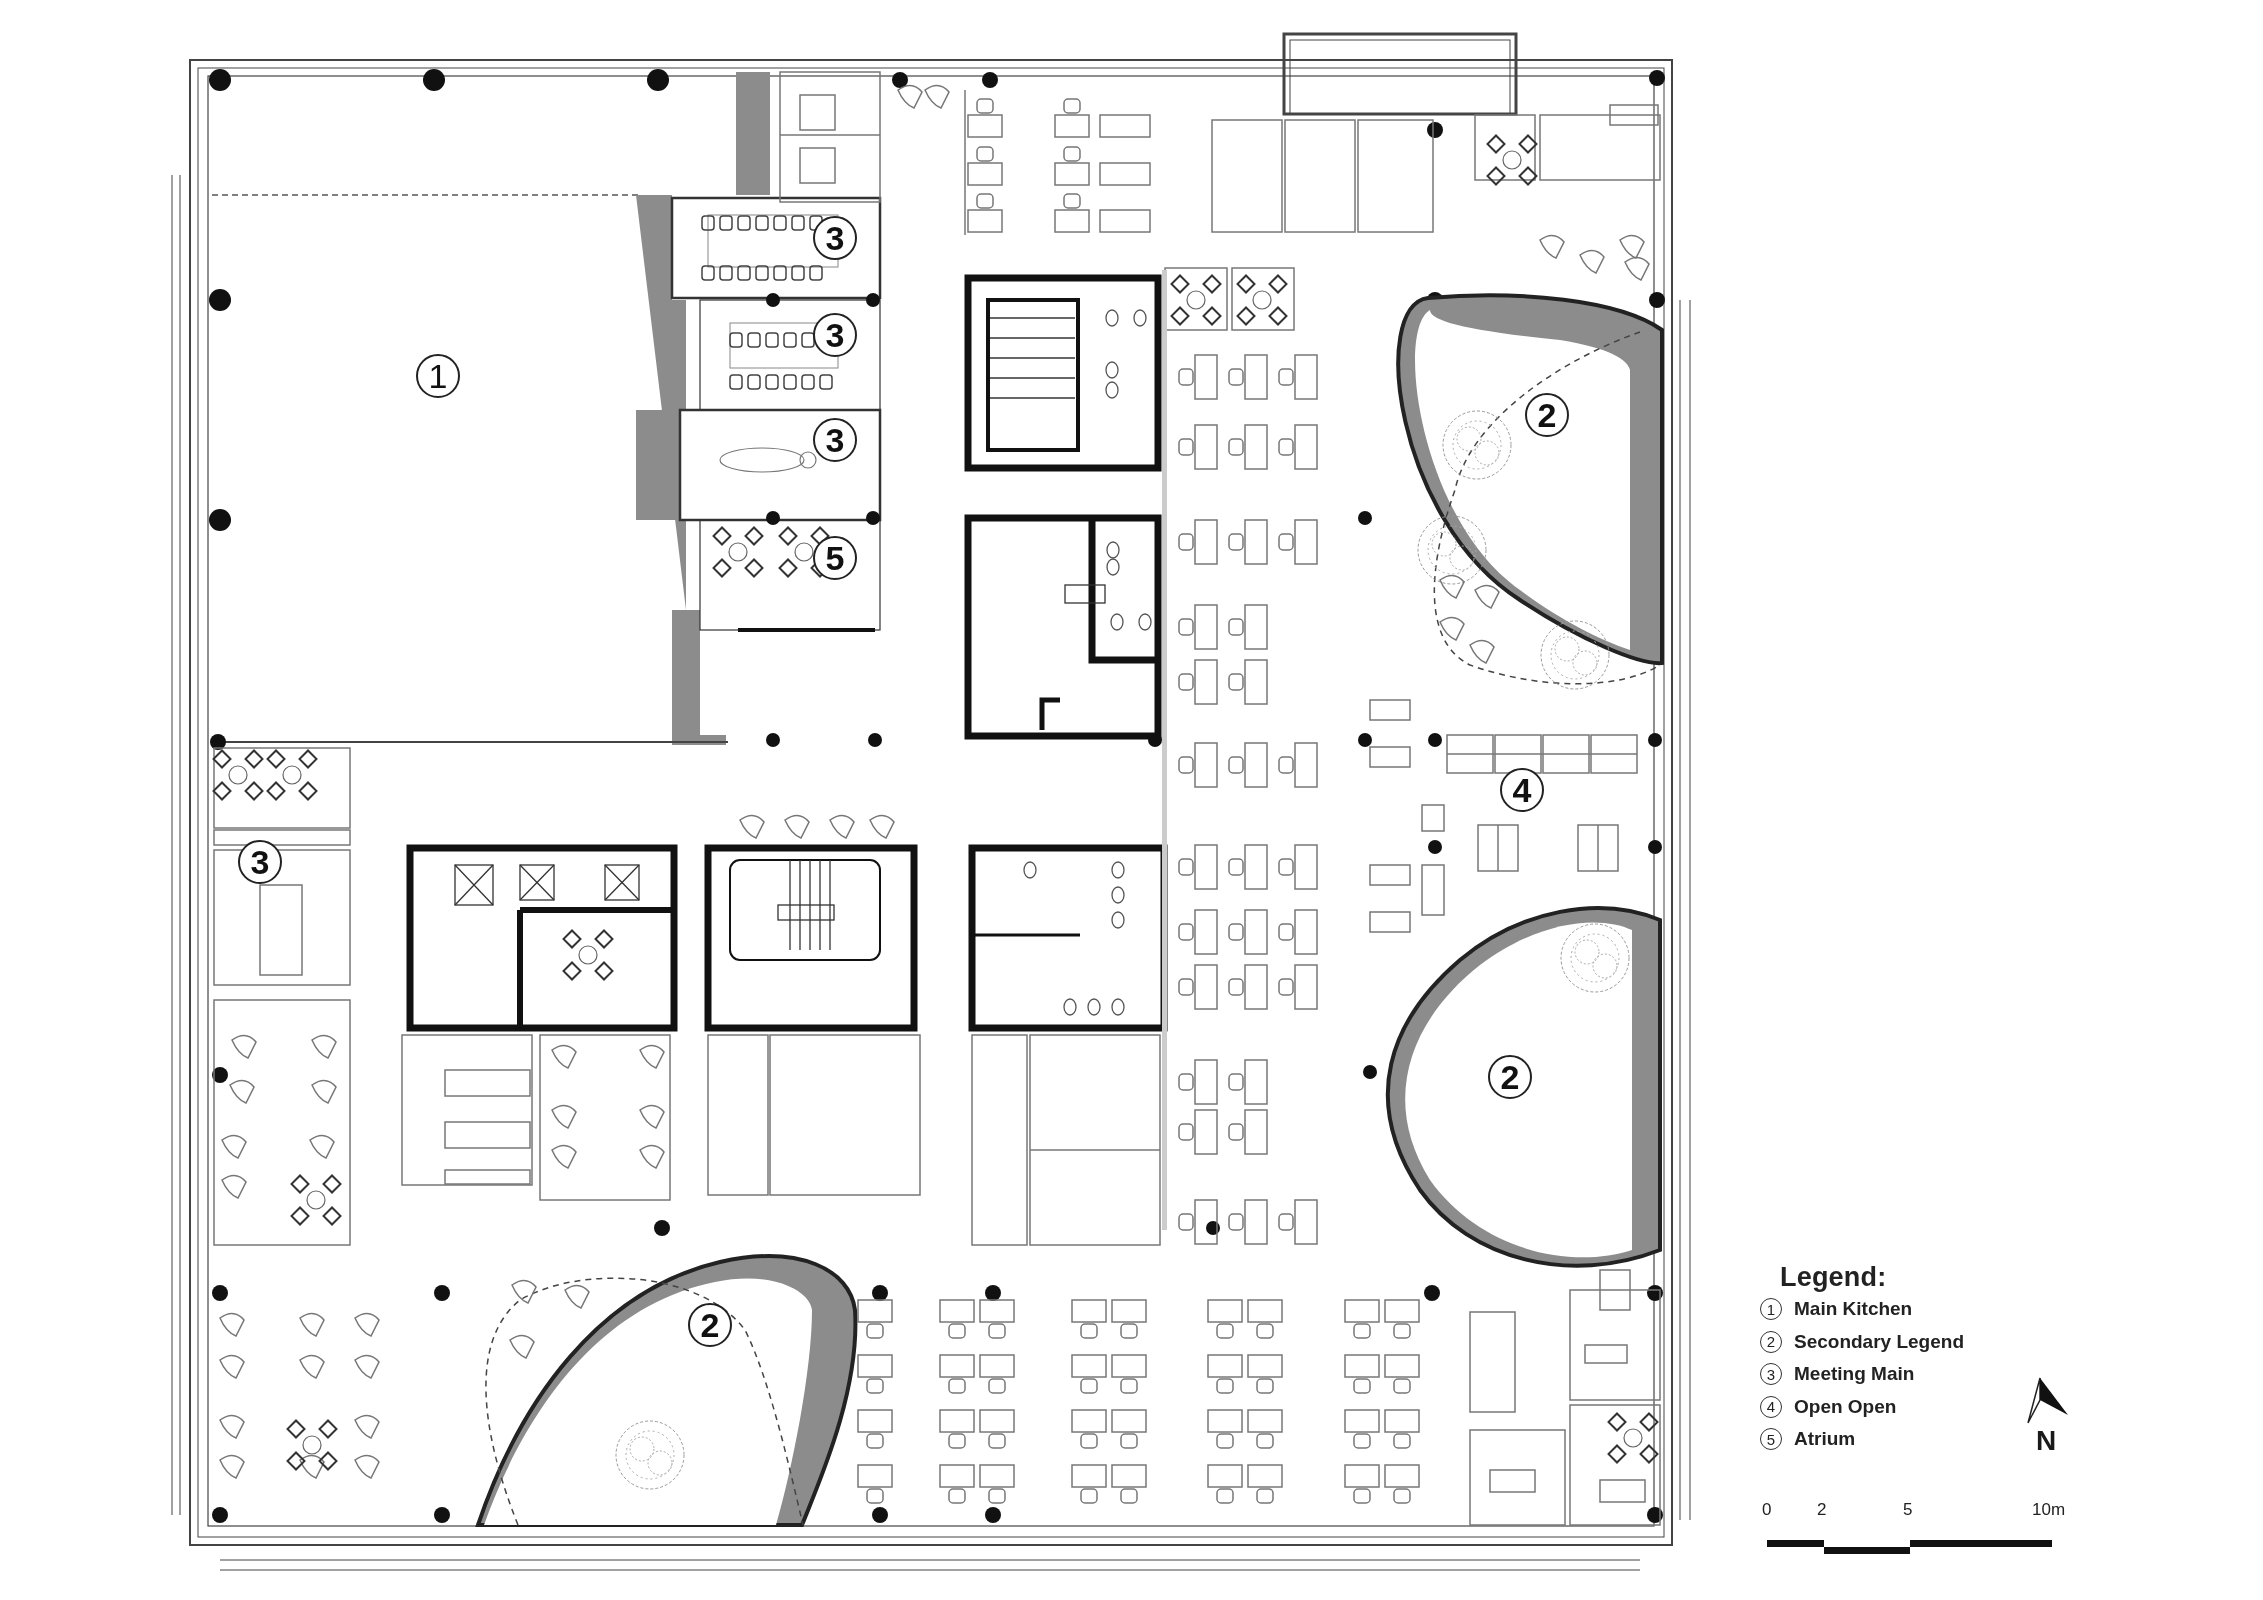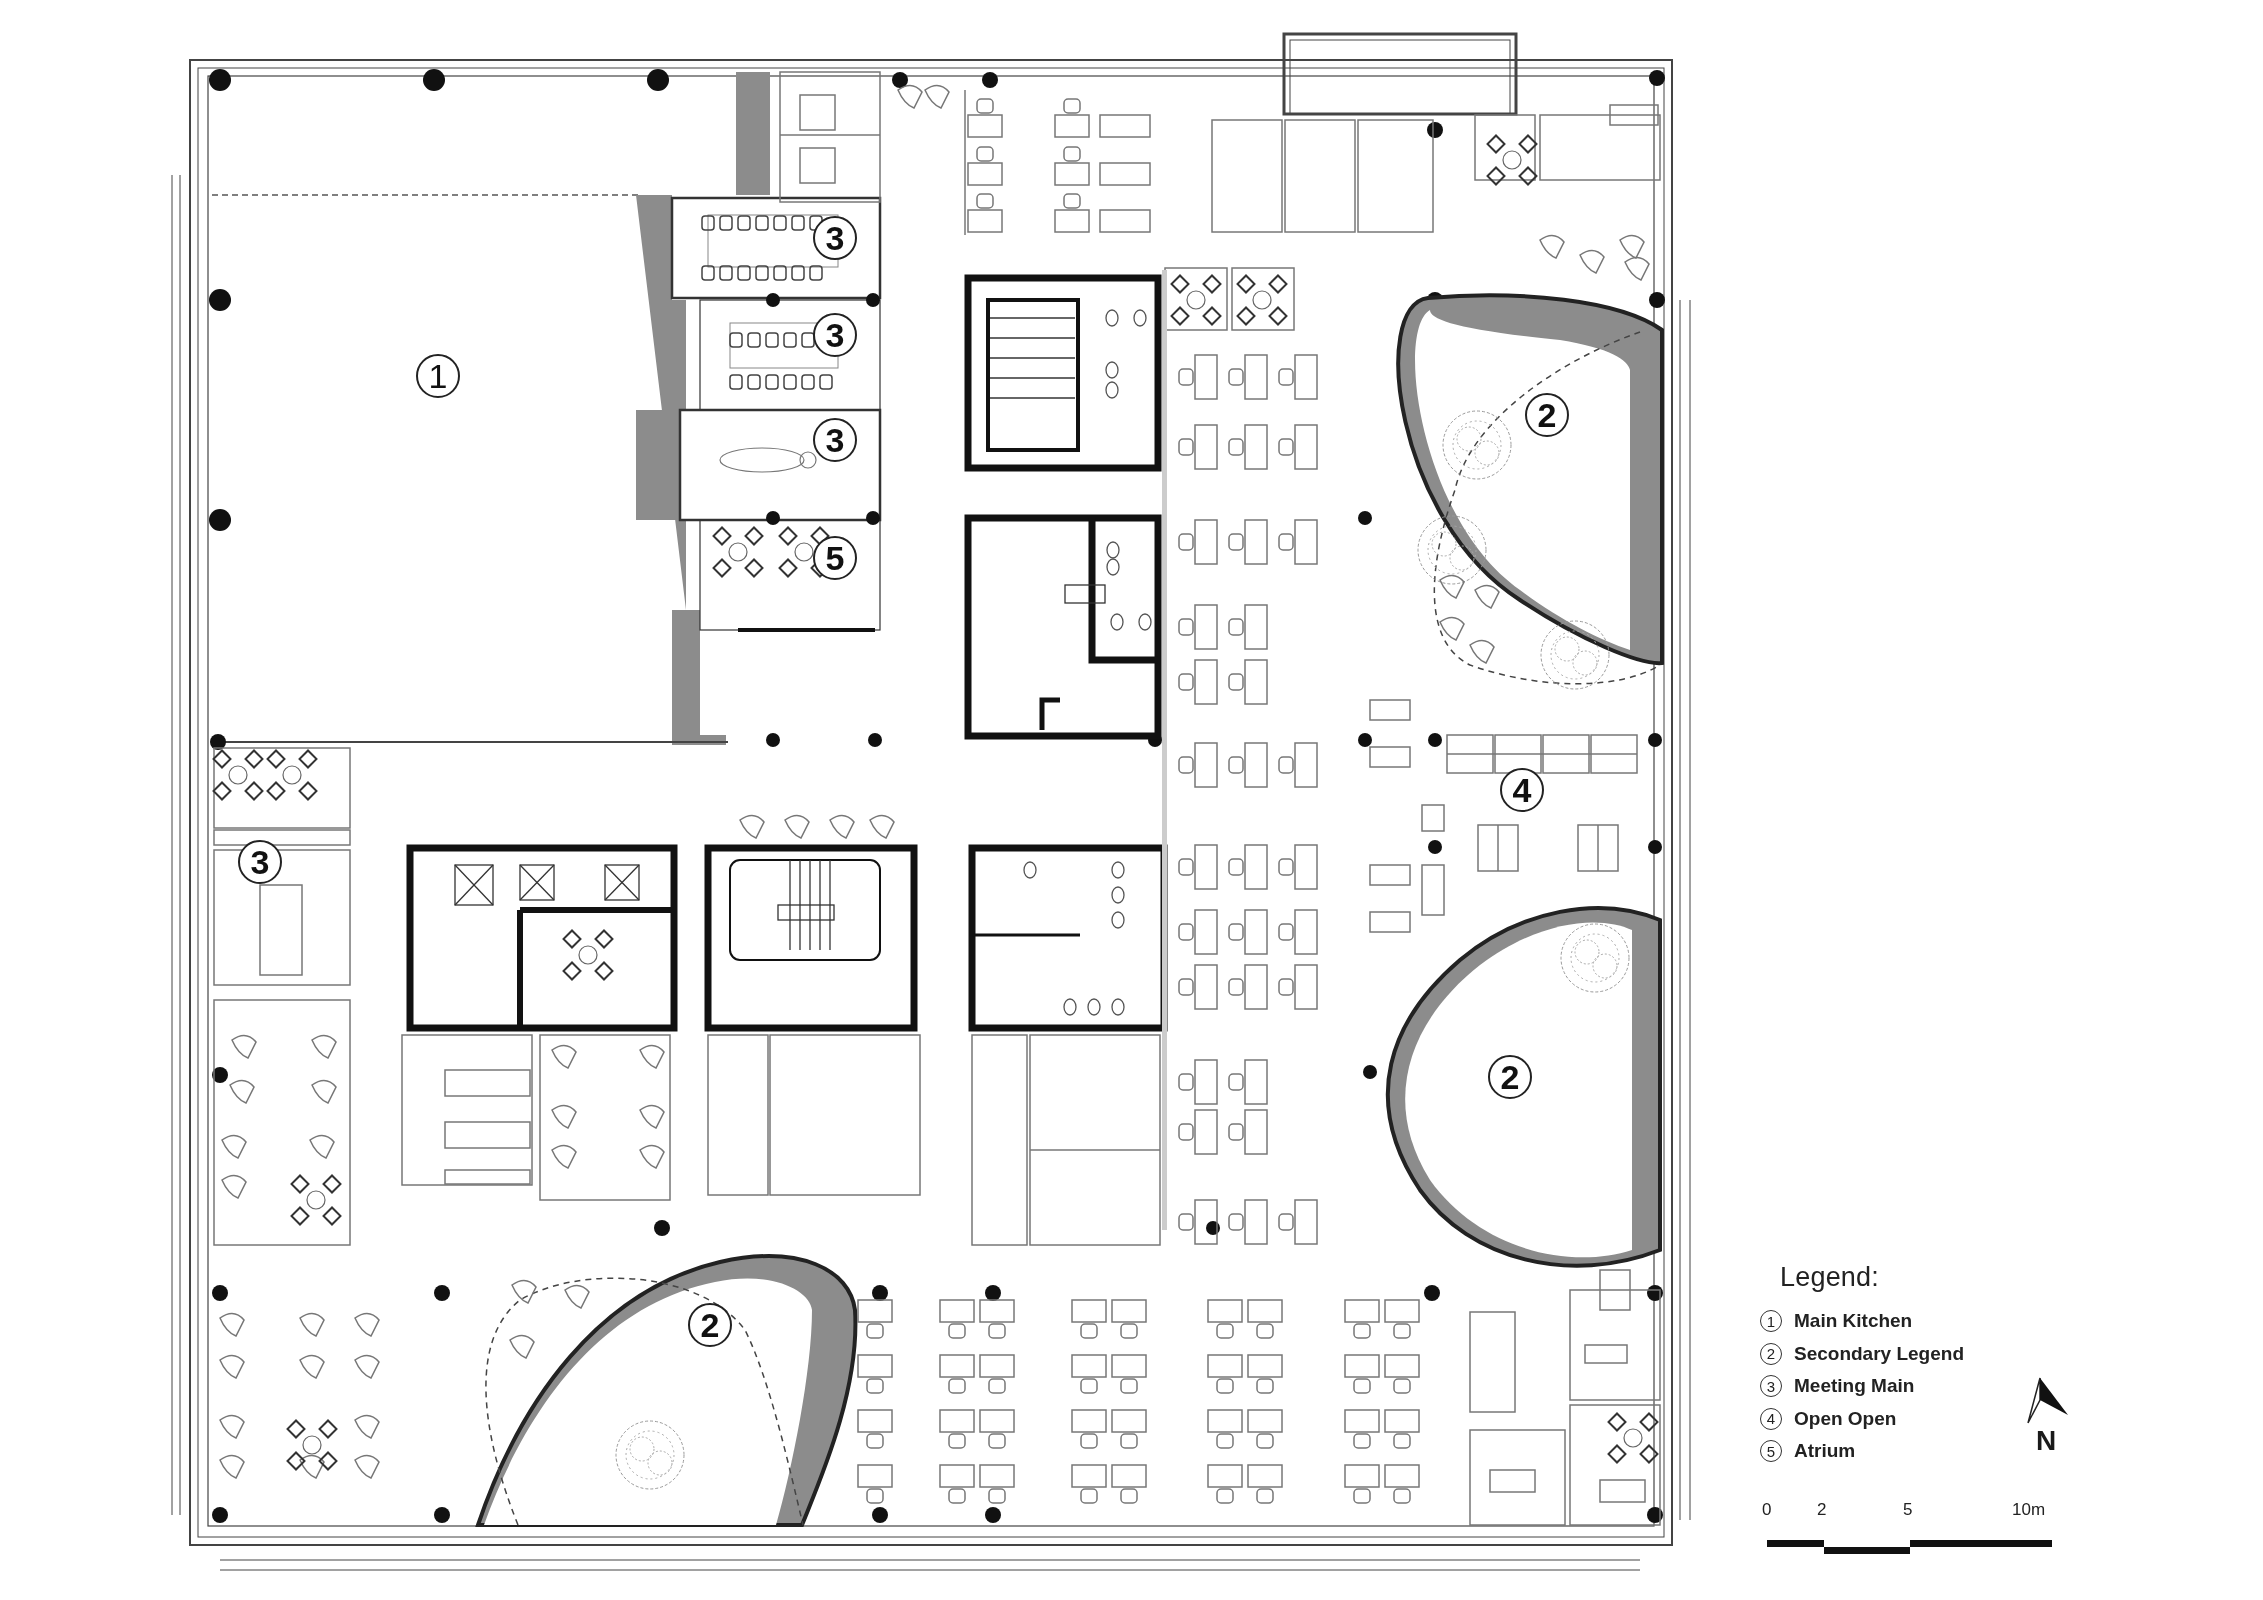--- a/index.html
+++ b/index.html
@@ -5,21 +5,21 @@
   html, body { margin: 0; padding: 0; background: #ffffff; }
   body { width: 2263px; height: 1600px; position: relative; overflow: hidden;
          font-family: "Liberation Sans", "DejaVu Sans", sans-serif; color: #1a1a1a; }
   #plan { position: absolute; left: 0; top: 0; width: 2263px; height: 1600px; }
   .zone-marker { position: absolute; width: 44px; height: 44px; border: 2px solid #222;
                  border-radius: 50%; background: #fff; display: flex; align-items: center;
                  justify-content: center; font-size: 34px; font-weight: bold; color: #111;
                  box-sizing: border-box; line-height: 1; }
   .zone-marker.thin { font-weight: normal; }
   .legend { position: absolute; left: 1760px; top: 1262px; width: 300px; }
-  .legend-title { font-size: 27px; font-weight: normal; margin-left: 20px; margin-bottom: 12px;
+  .legend-title { font-size: 27px; font-weight: bold; margin-left: 20px; 
                   color: #222; letter-spacing: 0.2px; }
   .legend-item { display: flex; align-items: center; height: 32.5px; font-size: 19px;
                  font-weight: bold; color: #222; }
   .legend-num { width: 22px; height: 22px; border: 1.5px solid #333; border-radius: 50%;
                 display: inline-flex; align-items: center; justify-content: center;
                 font-size: 15px; font-weight: normal; margin-right: 12px; box-sizing: border-box; }
   .north-label { position: absolute; left: 2036px; top: 1425px; font-size: 28px; font-weight: bold; }
   .scale { position: absolute; left: 1760px; top: 1500px; width: 300px; height: 60px; }
   .scale-tick { position: absolute; top: 0; font-size: 17px; color: #222; }
 </style>
@@ -490,14 +490,14 @@
     <span>Atrium</span>
   </div>
 </div>
 
 <div class="north-label">N</div>
 
 <div class="scale">
   <span class="scale-tick" style="left:2px">0</span>
   <span class="scale-tick" style="left:57px">2</span>
   <span class="scale-tick" style="left:143px">5</span>
-  <span class="scale-tick" style="left:252px">10m</span>
+  <span class="scale-tick" style="left:272px">10m</span>
 </div>
 
 </body></html>

